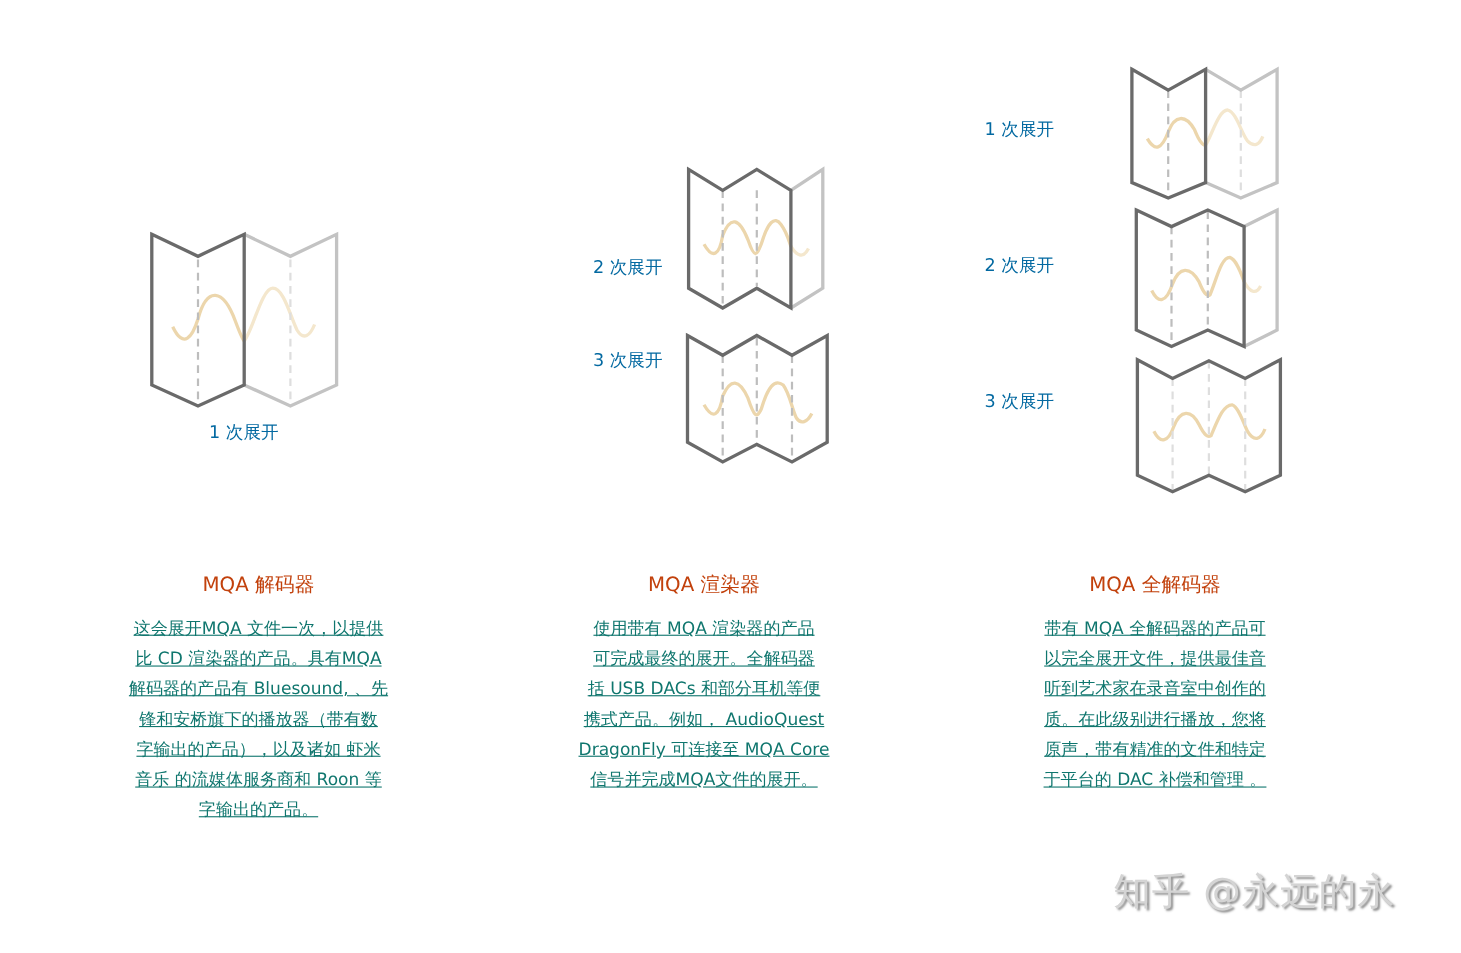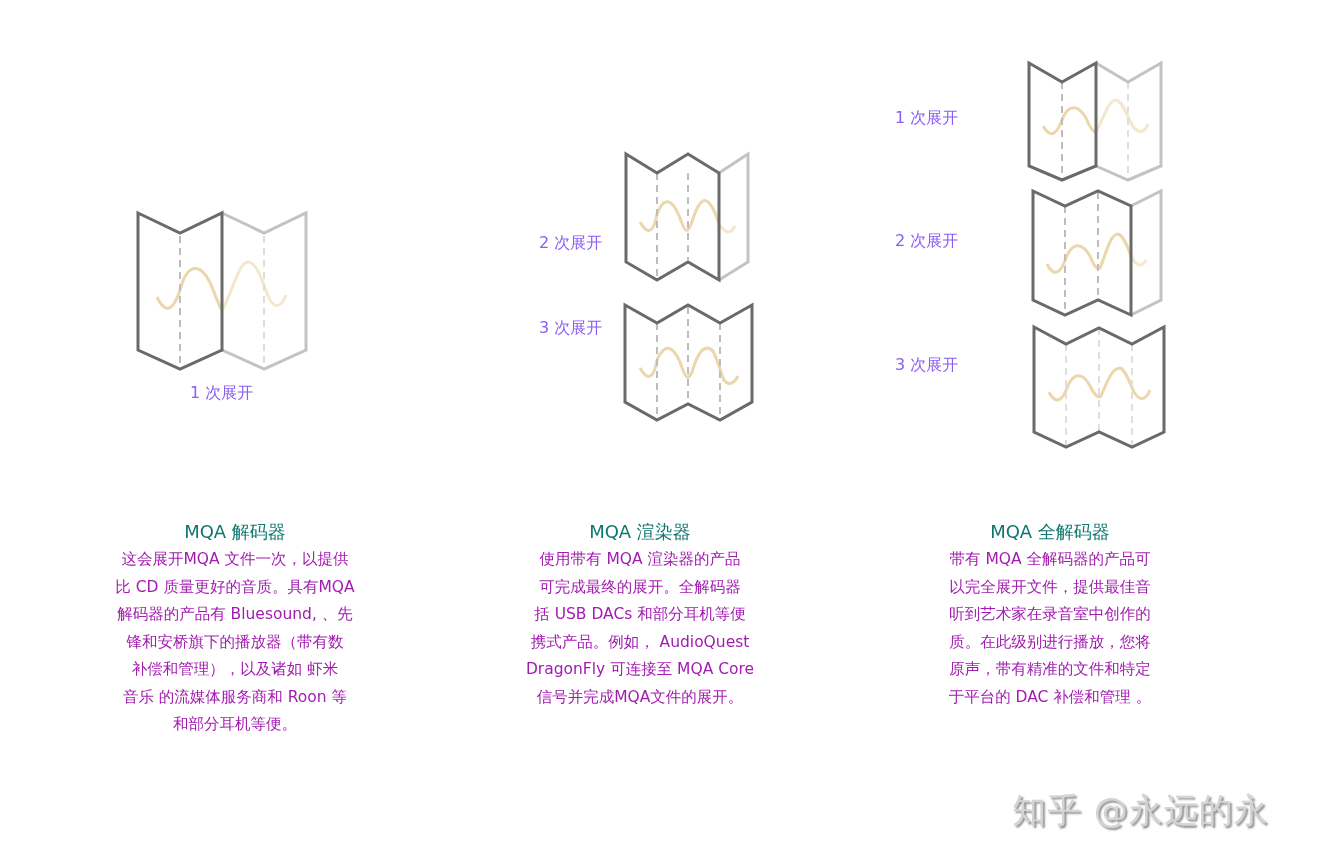--- a/index.html
+++ b/index.html
@@ -1,22 +1,22 @@
 <!DOCTYPE html>
 <html><head>
 <meta charset="utf-8">
 <style>
   html, body { margin:0; padding:0; background:#ffffff; }
   body { width:1328px; height:866px; position:relative; overflow:hidden;
          font-family:"DejaVu Sans","Liberation Sans",sans-serif; color:#222; }
   .diagram { position:absolute; left:0; top:0; }
-  .label { position:absolute; font-size:16px; color:#8b5cf6; white-space:nowrap; }
+  .label { position:absolute; font-size:16px; color:#0369a1; white-space:nowrap; }
   .col { position:absolute; text-align:center; }
-  .col-title { font-size:18px; color:#0f766e; line-height:28px; margin-bottom:0px; }
-  .col-body { font-size:15.5px; color:#a21caf; line-height:27.5px; }
+  .col-title { font-size:18px; color:#c2410c; line-height:28px; margin-bottom:12px; }
+  .col-body { font-size:15.5px; color:#0f766e; line-height:27.5px;text-decoration:underline; }
   .col-body span { display:block; white-space:nowrap; }
   .watermark { position:absolute; left:1012px; top:788px; font-size:34px; color:#d4d4d4;
                text-shadow:2px 2px 2px #8a8a8a; letter-spacing:1px; white-space:nowrap; }
   .dark { stroke:#6a6a6a; stroke-width:3; fill:none; stroke-linejoin:miter; }
   .light { stroke:#c3c3c3; stroke-width:3; fill:none; stroke-linejoin:miter; }
   .fold-d { stroke:#bdbdbd; stroke-width:2; stroke-dasharray:7 5; fill:none; }
   .fold-l { stroke:#dedede; stroke-width:2; stroke-dasharray:7 5; fill:none; }
   .wave { stroke:#ecd6ac; stroke-width:3; fill:none; }
   .wave-l { stroke:#f4e7cd; stroke-width:3; fill:none; }
 </style>
@@ -82,26 +82,26 @@
 <div class="label" style="left:539px;top:233px;">2 次展开</div>
 <div class="label" style="left:539px;top:318px;">3 次展开</div>
 <div class="label" style="left:895px;top:108px;">1 次展开</div>
 <div class="label" style="left:895px;top:231px;">2 次展开</div>
 <div class="label" style="left:895px;top:355px;">3 次展开</div>
 
 <div class="col" style="left:80px;top:518px;width:310px;">
   <div class="col-title">MQA 解码器</div>
   <div class="col-body">
     <span>这会展开MQA 文件一次，以提供</span>
-    <span>比 CD 质量更好的音质。具有MQA</span>
+    <span>比 CD 渲染器的产品。具有MQA</span>
     <span>解码器的产品有  Bluesound, 、先</span>
     <span>锋和安桥旗下的播放器（带有数</span>
-    <span>补偿和管理），以及诸如 虾米</span>
+    <span>字输出的产品），以及诸如 虾米</span>
     <span>音乐 的流媒体服务商和 Roon 等</span>
-    <span>和部分耳机等便。</span>
+    <span>字输出的产品。</span>
   </div>
 </div>
 
 <div class="col" style="left:495px;top:518px;width:290px;">
   <div class="col-title">MQA 渲染器</div>
   <div class="col-body">
     <span>使用带有 MQA 渲染器的产品</span>
     <span>可完成最终的展开。全解码器</span>
     <span>括 USB DACs 和部分耳机等便</span>
     <span>携式产品。例如， AudioQuest</span>

